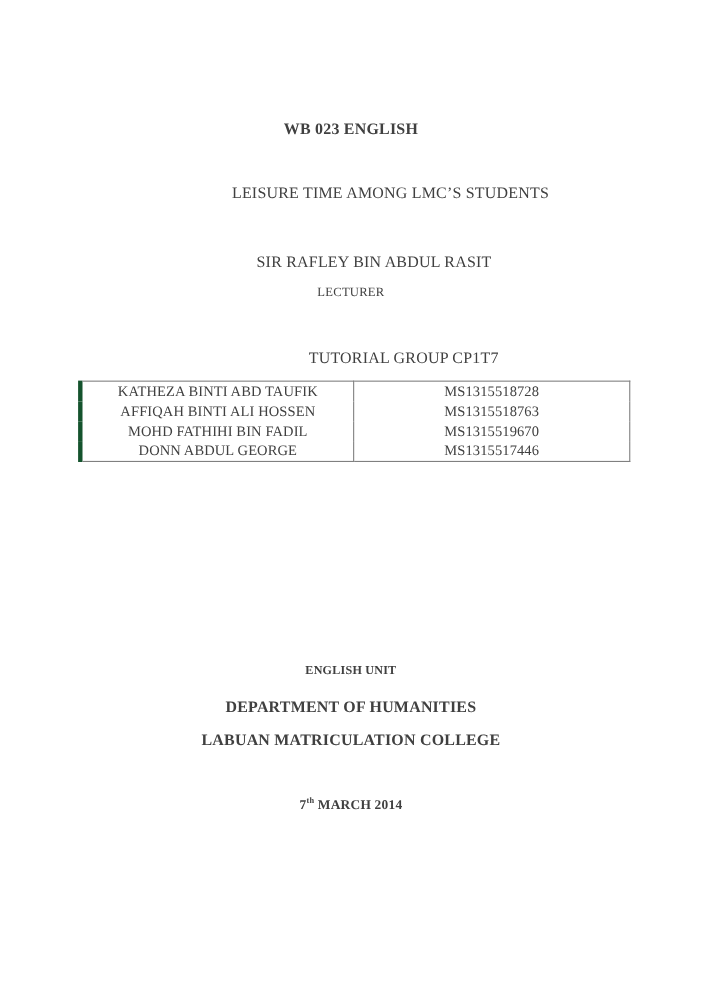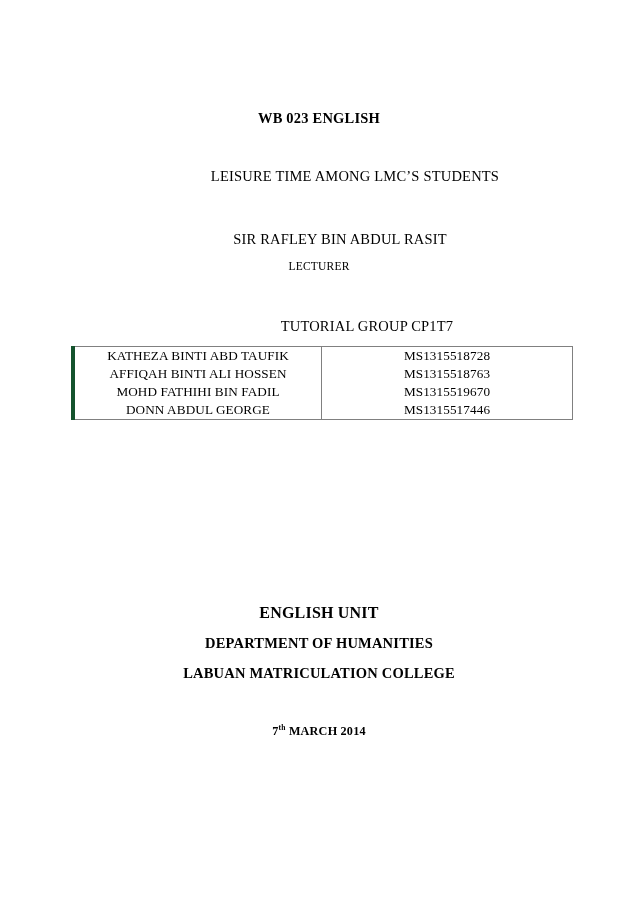--- a/index.html
+++ b/index.html
@@ -7,21 +7,21 @@
     padding: 0;
     background: #ffffff;
   }
   .page {
     position: relative;
     width: 638px;
     height: 902px;
     background: #ffffff;
     overflow: hidden;
     font-family: "Liberation Serif", "DejaVu Serif", serif;
-    color: #000000;
+    color: #404040;
     -webkit-font-smoothing: antialiased;
   }
 
   .line {
     position: absolute;
     left: 0;
     width: 638px;
     text-align: center;
     white-space: nowrap;
     line-height: 1.15;
@@ -98,21 +98,21 @@
     border-bottom: none;
     border-left: none;
     border-right: 1px solid #808080;
   }
   .members-table tr:first-child td { border-top: 1px solid #808080; }
   .members-table tr:last-child td { border-bottom: 1px solid #808080; }
 
   
   .unit {
     top: 604px;
-    font-size: 16px;
+    font-size: 11px;
     font-weight: bold;
     letter-spacing: 0.2px;
   }
   .department {
     top: 635px;
     font-size: 14.5px;
     font-weight: bold;
     letter-spacing: 0.2px;
   }
   .college {

